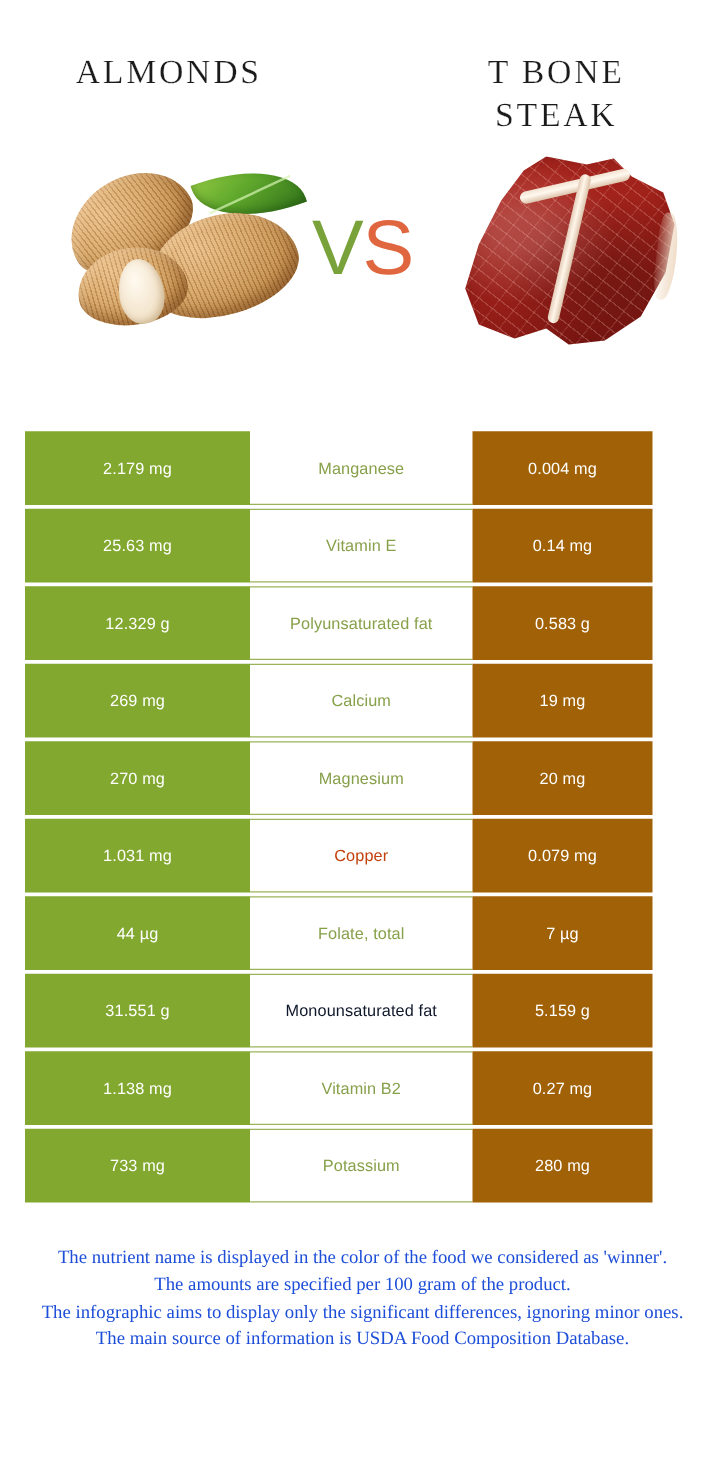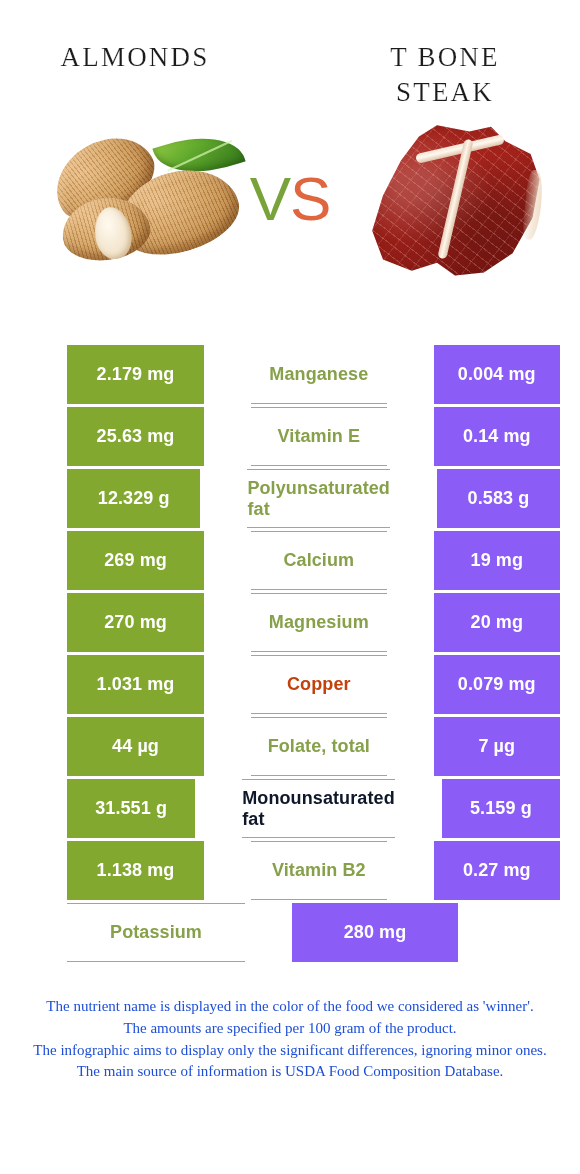--- a/index.html
+++ b/index.html
@@ -133,29 +133,28 @@
     border-radius:40% 60% 60% 40%;
     transform:rotate(6deg);
   }
 
   
   .table { position:absolute; left:20px; top:345px; width:540px; }
   .row { display:flex; height:59px; margin-bottom:3px; }
 
   .cell {
     display:flex; align-items:center; justify-content:center;
-    font-size:18px;
-    font-weight:bold;
+    font-size:13px;
+    font-weight:normal;
     letter-spacing:0.1px;
-    margin-left:47px;
   }
   .cell.left  { width:180px; background:#82a830; color:#ffffff; }
   .cell.mid   { width:178px; background:#ffffff; color:#87a04a;
                 border-top:1px solid #9bb45a; border-bottom:1px solid #9bb45a; }
-  .cell.right { width:166px; background:#8b5cf6; color:#ffffff; }
+  .cell.right { width:144px; background:#a16207; color:#ffffff; }
   .row:first-child .cell.mid { border-top:none; }
 
   
   .footer {
     position:absolute;
     left:18px; top:996px; width:544px;
     text-align:center;
     font-family:"Liberation Serif", serif;
     font-size:15px;
     line-height:1.45;
@@ -239,20 +238,21 @@
         <div class="cell left">31.551 g</div>
         <div class="cell mid" style="color: #0f172a;">Monounsaturated fat</div>
         <div class="cell right">5.159 g</div>
       </div>
       <div class="row">
         <div class="cell left">1.138 mg</div>
         <div class="cell mid" style="color: rgb(135, 160, 74);">Vitamin B2</div>
         <div class="cell right">0.27 mg</div>
       </div>
       <div class="row">
+        <div class="cell left">733 mg</div>
         <div class="cell mid" style="color: rgb(135, 160, 74);">Potassium</div>
         <div class="cell right">280 mg</div>
       </div>
     </div>
 
   <div class="footer">
     <p>The nutrient name is displayed in the color of the food we considered as 'winner'.</p>
     <p>The amounts are specified per 100 gram of the product.</p>
     <p>The infographic aims to display only the significant differences, ignoring minor ones.</p>
     <p>The main source of information is USDA Food Composition Database.</p>

